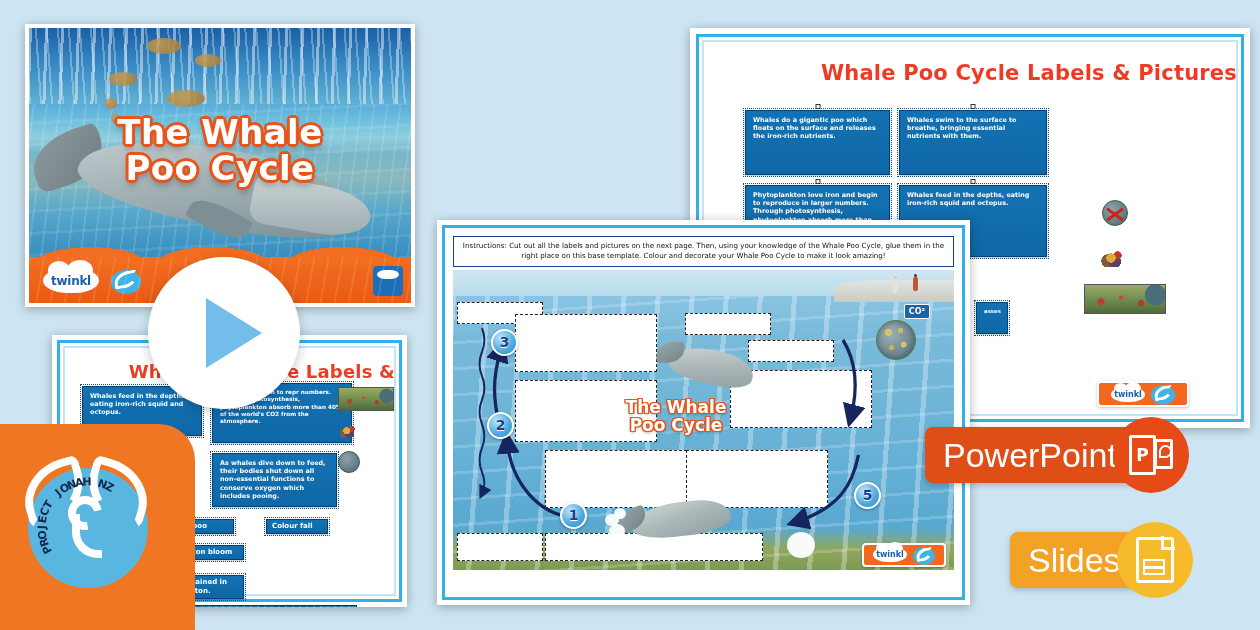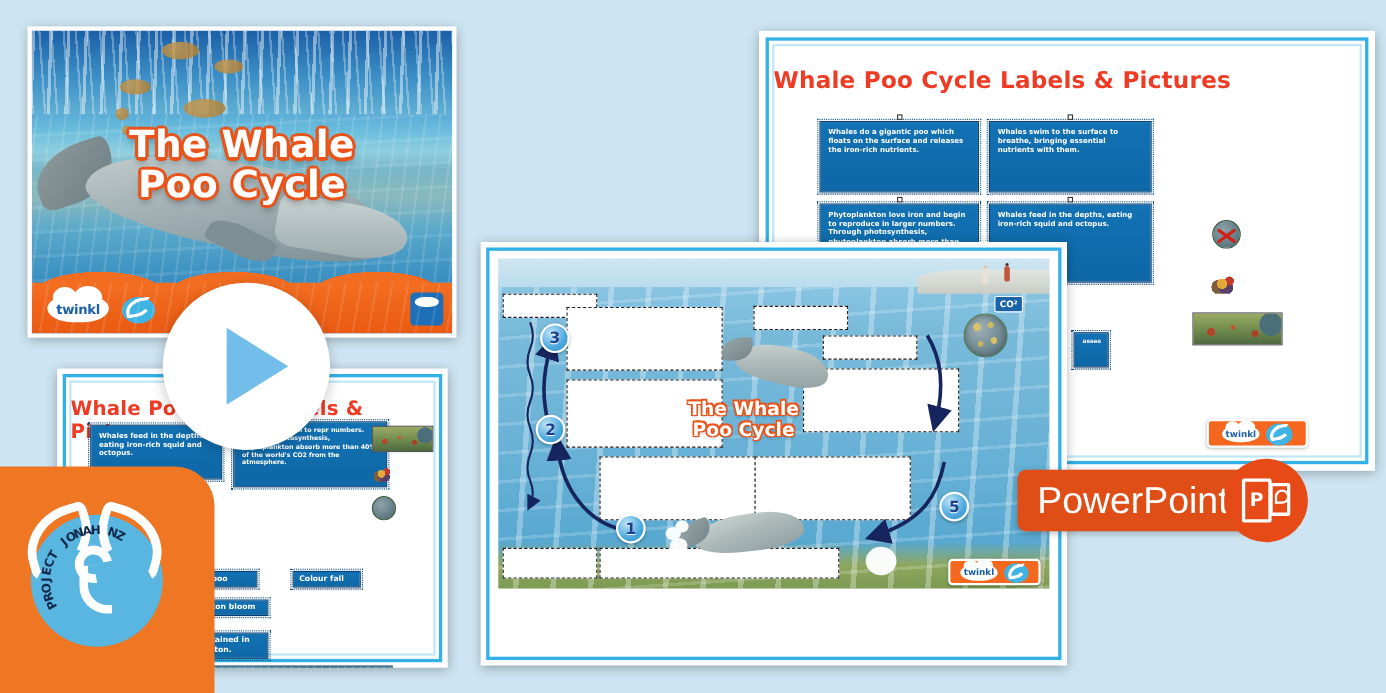--- a/index.html
+++ b/index.html
@@ -143,21 +143,21 @@
 
   .lbl-inner {
     position: relative; width:100%; height:100%;
     border: 3px solid #32b0e8; background:#fff;
     padding: 4px;
   }
   .lbl-inner::before{
     content:""; position:absolute; inset:3px; border:2px solid #bfe6f8; pointer-events:none;
   }
   .lbl-title {
-    text-align:left;
+    text-align:right;
     font-family:"DejaVu Sans", sans-serif;
     font-weight:700; color:#ef3b24;
     letter-spacing:.2px;
   }
   #labels-slide-1 .lbl-title{ font-size:21px; margin-top:20px; }
   #labels-slide-2 .lbl-title{ font-size:18px; margin-top:14px; }
 
   .blue-box {
     position:absolute;
     background: linear-gradient(#1272b4, #0f67a6);
@@ -430,20 +430,21 @@
 <div id="stage">
 
   <div class="slide" id="labels-slide-2">
     <div class="lbl-inner">
       <div class="lbl-title">Whale Poo Cycle Labels &amp; Pictures</div>
 
       <div class="blue-box" style="left:22px; top:43px; width:120px; height:50px; font-size:6.4px;">Whales feed in the depths, eating iron-rich squid and octopus.</div>
 
       <div class="blue-box" style="left:152px; top:40px; width:140px; height:60px; font-size:5.7px;">to rich and begin to repr numbers.  Through photosynthesis, phytoplankton absorb more than 40% of the world's CO2 from the atmosphere.</div>
 
+      <div class="blue-box" style="left:152px; top:110px; width:125px; height:54px; font-size:6.4px;">As whales dive down to feed, their bodies shut down all non-essential functions to conserve oxygen which includes pooing.</div>
 
       <div class="blue-box" style="left:112px; top:176px; width:62px; height:15px; font-size:7px; padding:2px 5px;">ale poo</div>
       <div class="blue-box" style="left:206px; top:176px; width:62px; height:15px; font-size:7px; padding:2px 5px;">Colour fall</div>
       <div class="blue-box" style="left:112px; top:202px; width:72px; height:15px; font-size:7px; padding:2px 5px;">ankton bloom</div>
       <div class="blue-box" style="left:112px; top:232px; width:72px; height:24px; font-size:7px; padding:2px 5px;">contained in lankton.</div>
 
       <div class="photo-strip" style="left:112px; top:262px; width:185px; height:22px;"></div>
 
       <div class="pic-thumb pic-seafloor" style="left:278px; top:44px; width:56px; height:24px;"></div>
       <div class="pic-thumb pic-krill" style="left:278px; top:79px; width:22px; height:16px; border:none;"></div>
@@ -537,20 +538,21 @@
           <div class="disc"></div>
             <div class="tail" style="width:19px;height:14px;"></div>
         </div>
       </div>
     </div>
   </div>
 
   <div class="slide" id="worksheet">
     <div class="ws-inner">
 
+      <div class="ws-instructions">Instructions: Cut out all the labels and pictures on the next page. Then, using your knowledge of the Whale Poo Cycle, glue them in the right place on this base template. Colour and decorate your Whale Poo Cycle to make it look amazing!</div>
 
       <div class="ws-canvas">
         <div class="ice"></div>
         <div class="ws-sky"></div>
         <div class="ws-shore"></div>
 
         <div class="person" style="right:56px; top:6px;">
           <div class="h" style="background:#e6c79a;"></div>
             <div class="b" style="background:#e8e2d6;"></div>
         </div>
@@ -662,14 +664,24 @@
   <div class="fmt-badge" id="badge-powerpoint">
     <span>PowerPoint</span>
     <span class="circ">
       <span class="ppt-ico">
         <span class="pane">P</span>
         <span class="pane2"></span>
       </span>
     </span>
   </div>
 
+  <div class="fmt-badge" id="badge-slides">
+    <span>Slides</span>
+    <span class="circ">
+      <span class="gs-ico">
+        <span class="doc"></span>
+        <span class="fold"></span>
+        <span class="tbl"></span>
+      </span>
+    </span>
+  </div>
 
 </div>
 
 </body></html>

